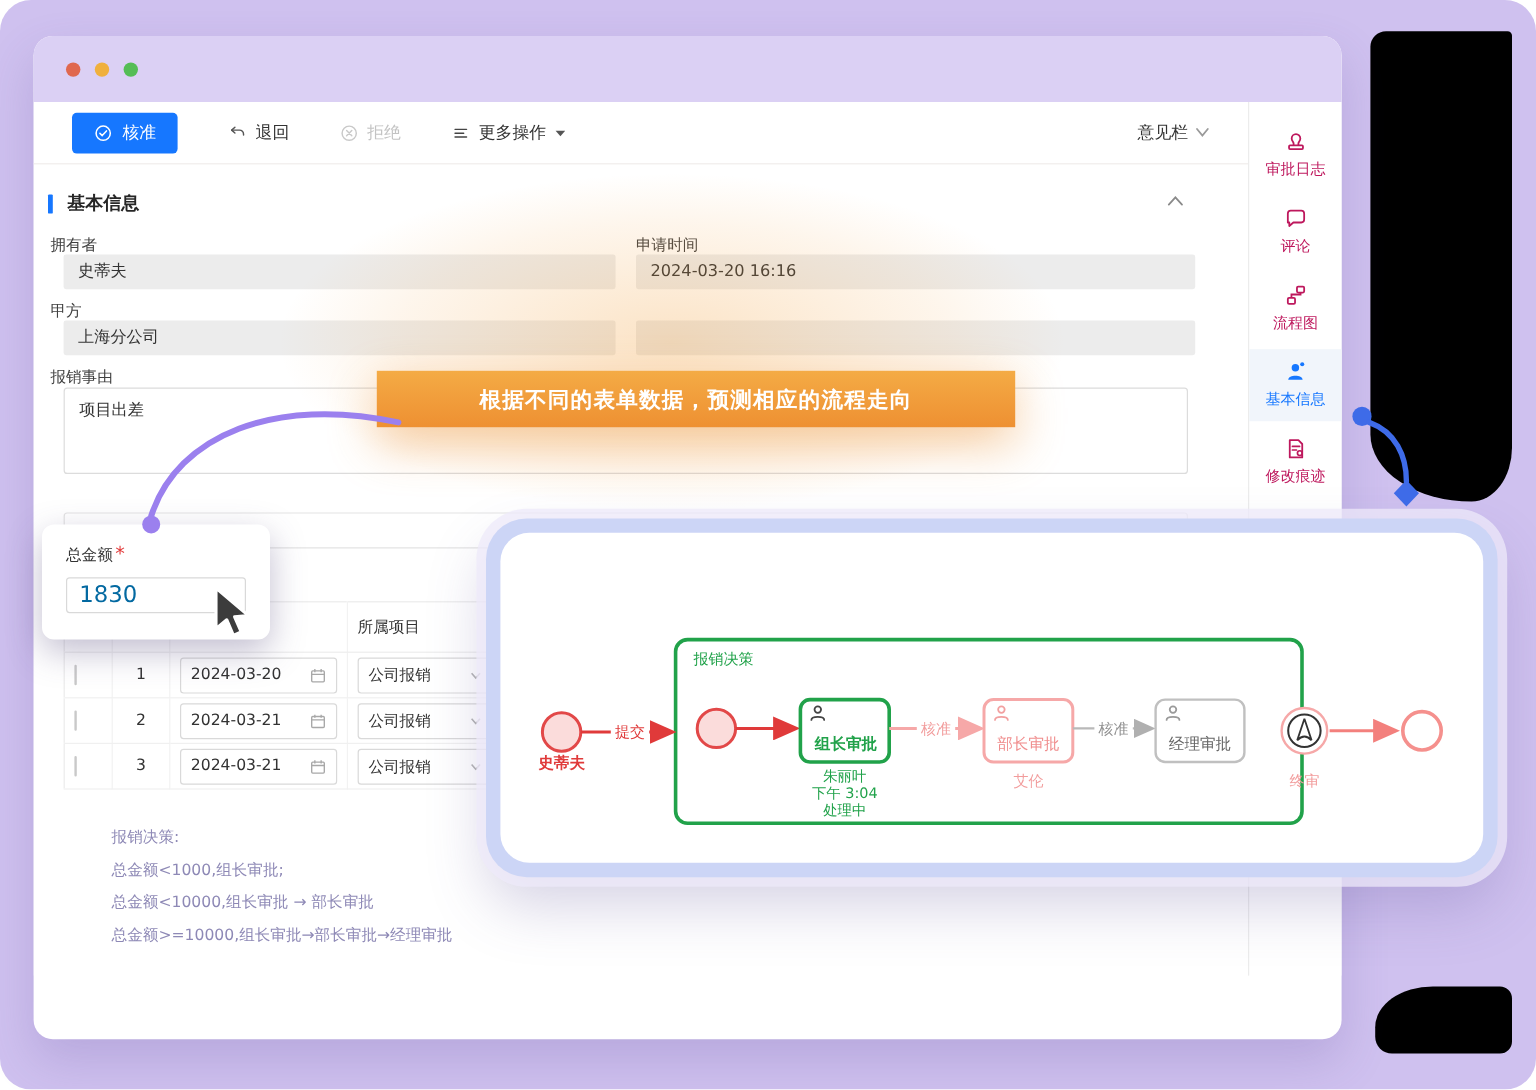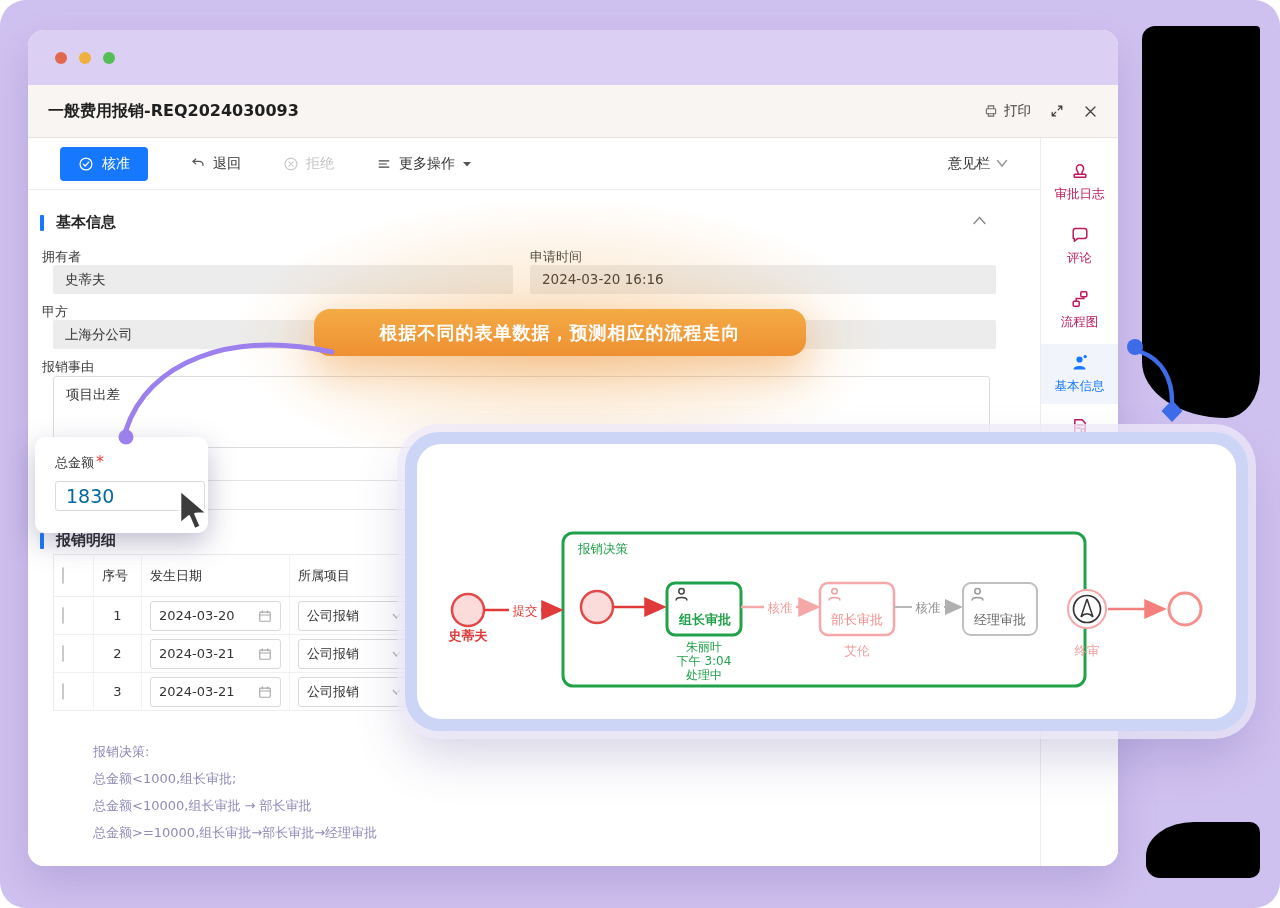--- a/index.html
+++ b/index.html
@@ -61,25 +61,25 @@
      justify-content:space-between; padding:0 8px; background:#fff; }
 
   .notes { position:absolute; left:65px; top:600px; font-size:13px; color:#8e89b6; line-height:27px; z-index:2; }
 
   .sidebar { width:78px; border-left:1px solid #ececec; background:#fff; display:flex; flex-direction:column; align-items:center; padding-top:14px; }
   .sb-item { width:100%; display:flex; flex-direction:column; align-items:center; gap:5px; padding:9px 0; margin-bottom:4px;
      color:#be185d; font-size:12.5px; }
   .sb-item.active { background:#f1f5fb; color:#1677ff; }
 
   
-  .tooltip { position:absolute; left:314px; top:309px; width:492px; height:47px; z-index:25; border-radius:16px;
+  .tooltip { position:absolute; left:314px; top:309px; width:532px; height:47px; z-index:25; border-radius:0;
      background:linear-gradient(180deg,#f4ab45,#ee9032); color:#fff; font-size:18px; font-weight:700; letter-spacing:1px;
      display:flex; align-items:center; justify-content:center; box-shadow:0 14px 40px rgba(236,144,48,.45); }
 
-  .float-card { position:absolute; left:35px; top:437px; width:173px; height:96px; background:#fff; border-radius:10px;
+  .float-card { position:absolute; left:35px; top:437px; width:190px; height:96px; background:#fff; border-radius:10px;
      box-shadow:0 10px 28px rgba(80,70,120,.35); z-index:30; padding:15px 20px; }
   .fc-label { font-size:13px; color:#333; }
   .fc-req { color:#e23a3a; margin-left:2px; }
   .fc-input { margin-top:9px; width:150px; height:30px; border:1px solid #d9d9d9; border-radius:3px;
      font-size:19px; color:#0369a1; line-height:28px; padding:0 10px; background:#fff; }
 
   svg.overlay { position:absolute; pointer-events:none; }
 
   .popup { position:absolute; left:405px; top:432px; width:843px; height:299px; z-index:20;
      background:#ccd5f6; border-radius:34px; padding:12px;
@@ -105,38 +105,20 @@
 <div class="black-shape-top"></div>
 <div class="black-shape-bottom"></div>
 
 <div class="window">
   <div class="titlebar">
     <span class="dot r"></span>
     <span class="dot y"></span>
     <span class="dot g"></span>
   </div>
 
-  <div class="doc-header">
-    <span class="doc-title">一般费用报销-REQ2024030093</span>
-    <div class="doc-actions">
-      <span class="act">
-        <svg width="16" height="16" viewBox="0 0 20 20">
-          <rect x="4.2" y="7.2" width="11.6" height="6.2" rx="1" fill="none" stroke="#6b6b6b" stroke-width="1.4"></rect>
-          <path d="M6.6,7.2 V3.6 h6.8 V7.2 M6.6,12.4 v4 h6.8 v-4" fill="none" stroke="#6b6b6b" stroke-width="1.4"></path>
-        </svg>
-        <span>打印</span>
-      </span>
-      <svg width="16" height="16" viewBox="0 0 20 20">
-        <path d="M11.5,8.5 L16,4 M16,4 h-4.2 M16,4 v4.2 M8.5,11.5 L4,16 M4,16 h4.2 M4,16 v-4.2" fill="none" stroke="#3a3a3a" stroke-width="1.5" stroke-linecap="round"></path>
-      </svg>
-      <svg width="15" height="15" viewBox="0 0 20 20">
-        <path d="M4,4 L16,16 M16,4 L4,16" stroke="#3a3a3a" stroke-width="1.6" stroke-linecap="round"></path>
-      </svg>
-    </div>
-  </div>
 
   <div class="body-row">
     <div class="content">
 
       <div class="toolbar">
         <button class="btn-primary">
           <svg width="16" height="16" viewBox="0 0 20 20">
             <circle cx="10" cy="10" r="7.4" fill="none" stroke="#fff" stroke-width="1.6"></circle>
             <path d="M6.6,10.2 L9,12.5 L13.4,7.6" fill="none" stroke="#fff" stroke-width="1.6" stroke-linecap="round" stroke-linejoin="round"></path>
           </svg>

